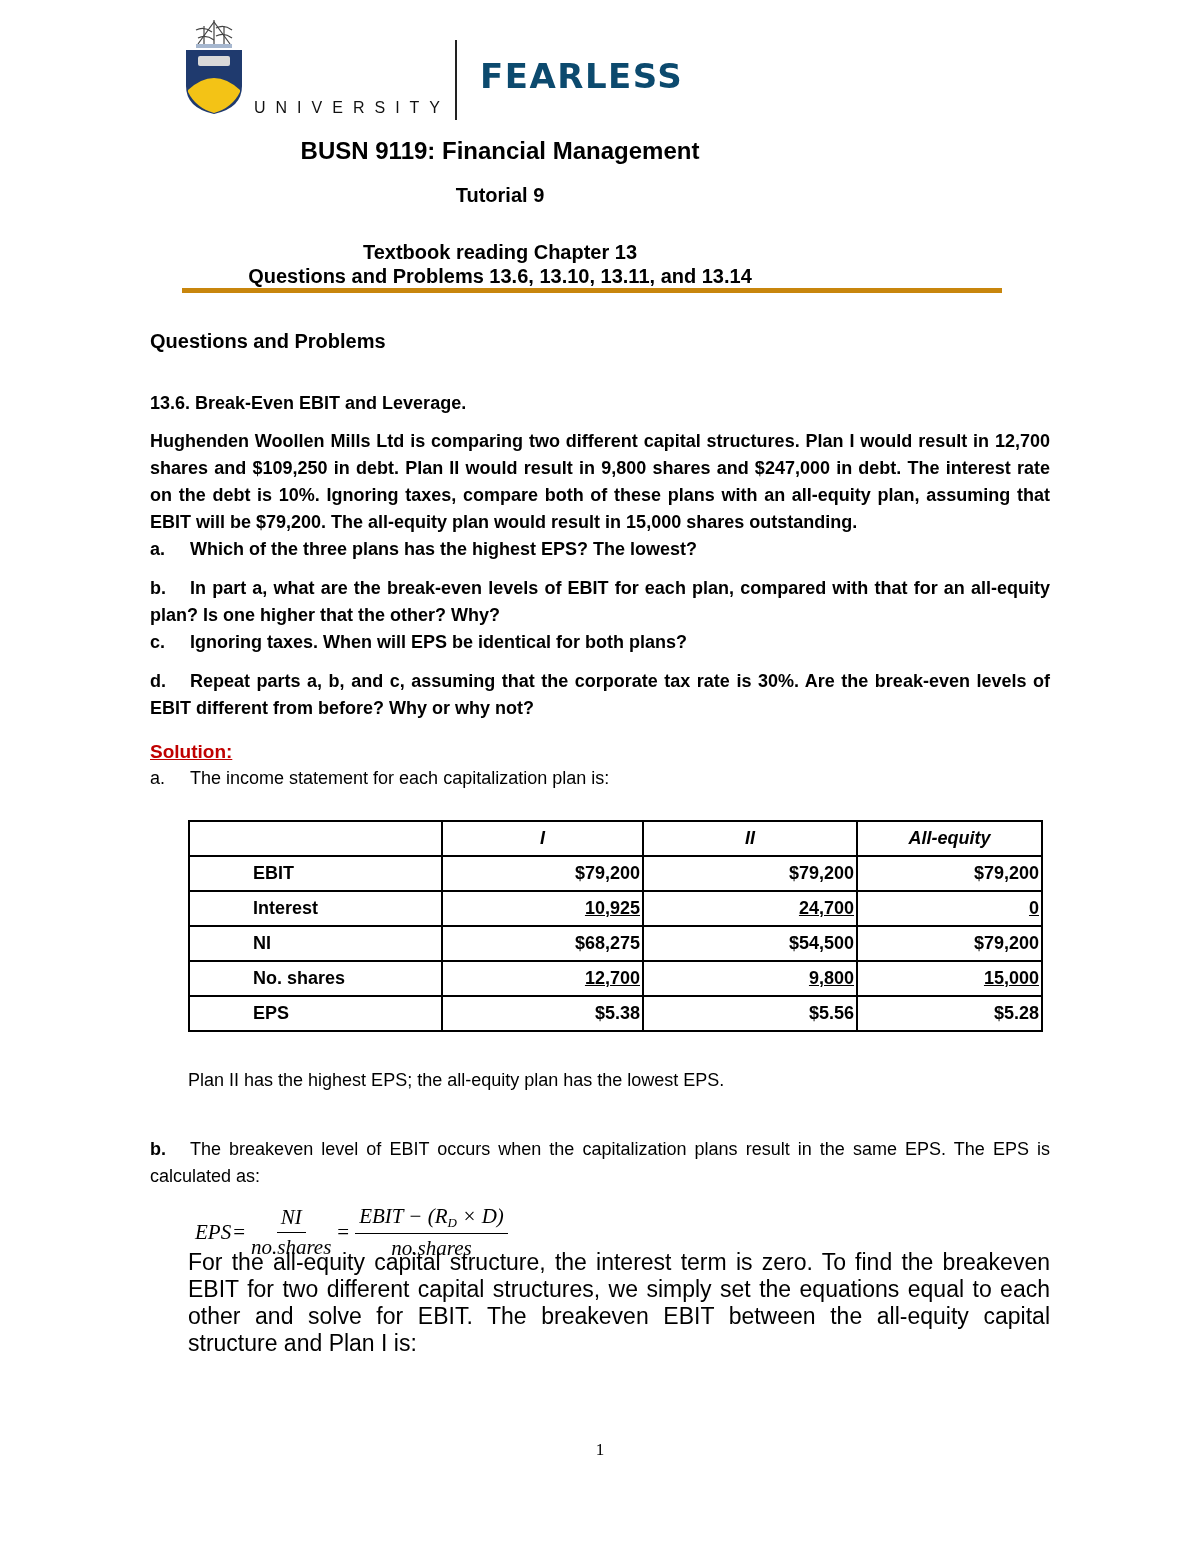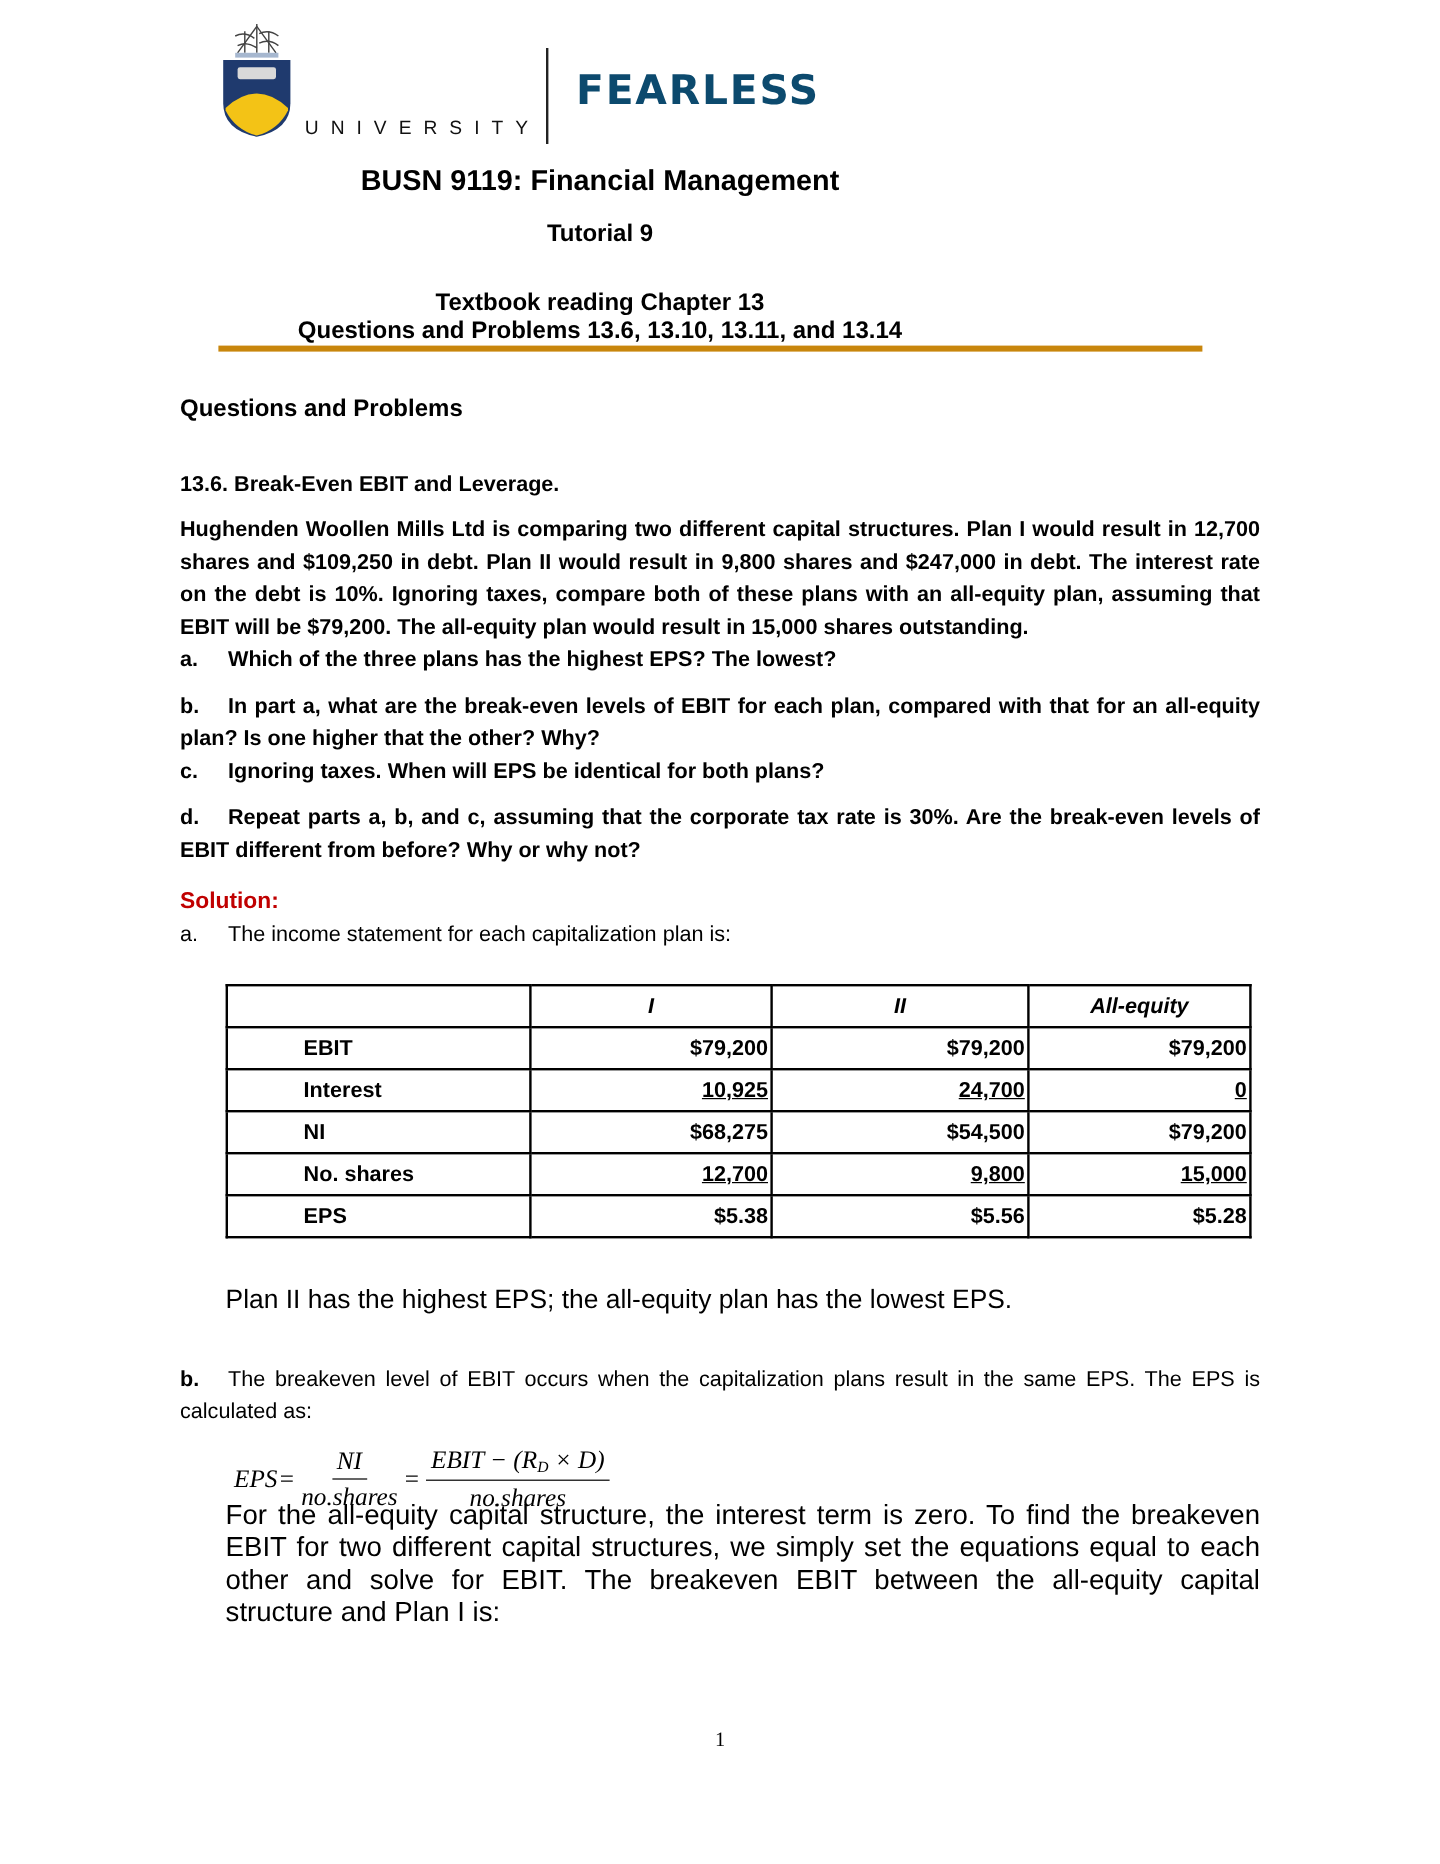--- a/index.html
+++ b/index.html
@@ -34,38 +34,38 @@
     .t4 { top: 246px; font-size: 20px; font-weight: bold; }
     .gold-rule { left: 182px; top: 288px; width: 820px; height: 5px; background: #c8860d; }
     .h2 { left: 150px; top: 330px; font-size: 20px; font-weight: bold; }
     .para { left: 150px; width: 900px; font-size: 18px; line-height: 27px; }
     .bold { font-weight: bold; }
     .justify { text-align: justify; text-align-last: left; margin-top: 12px; }
     .q-title { top: 390px; }
     .q-body { top: 416px; }
     .item { display: flex; }
     .item .lbl { width: 40px; flex: none; }
-    .sol-label { left: 150px; top: 741px; font-size: 19px; font-weight: bold; color: #c00000; }
+    .sol-label { left: 150px; top: 741px; font-size: 19px; font-weight: bold; color: #c00000; text-decoration: underline; }
     .sol-a { left: 150px; top: 768px; font-size: 18px; display: flex; }
     .sol-a .lbl { width: 40px; }
     
     table.is {
       position: absolute; left: 188px; top: 820px; width: 855px;
       border-collapse: collapse; font-size: 18px; font-weight: bold;
     }
     table.is td, table.is th {
       border: 2px solid #000; height: 33px; padding: 0 2px;
     }
     table.is th { font-style: italic; text-align: center; font-weight: bold; }
     table.is td.lab { padding-left: 63px; text-align: left; width: 186px; }
     table.is td.num { text-align: right; }
     table.is td.c1 { width: 195px; }
     table.is td.c2 { width: 208px; }
     .u { text-decoration: underline; }
-    .conclusion { left: 188px; top: 1070px; font-size: 22px; }
+    .conclusion { left: 188px; top: 1070px; font-size: 18px; }
     .b-para { top: 1124px; }
     
     .formula { left: 195px; top: 1204px; font-family: "Liberation Serif", "DejaVu Serif", serif; font-style: italic; font-size: 21px; display: flex; align-items: center; }
     .frac { display: inline-flex; flex-direction: column; align-items: center; margin: 0 4px; }
     .frac .num-part { padding: 0 4px 2px 4px; border-bottom: 1.5px solid #000; }
     .frac .den-part { padding-top: 2px; }
     .eq { margin: 0 2px; font-style: normal; }
     .sub { font-size: 13px; vertical-align: -4px; }
     .final-para { left: 188px; top: 1237px; width: 862px; font-size: 23px; line-height: 27px; }
     .page-num { left: 0; width: 1200px; top: 1440px; text-align: center; font-size: 17px; font-family: "Liberation Serif", serif; }

